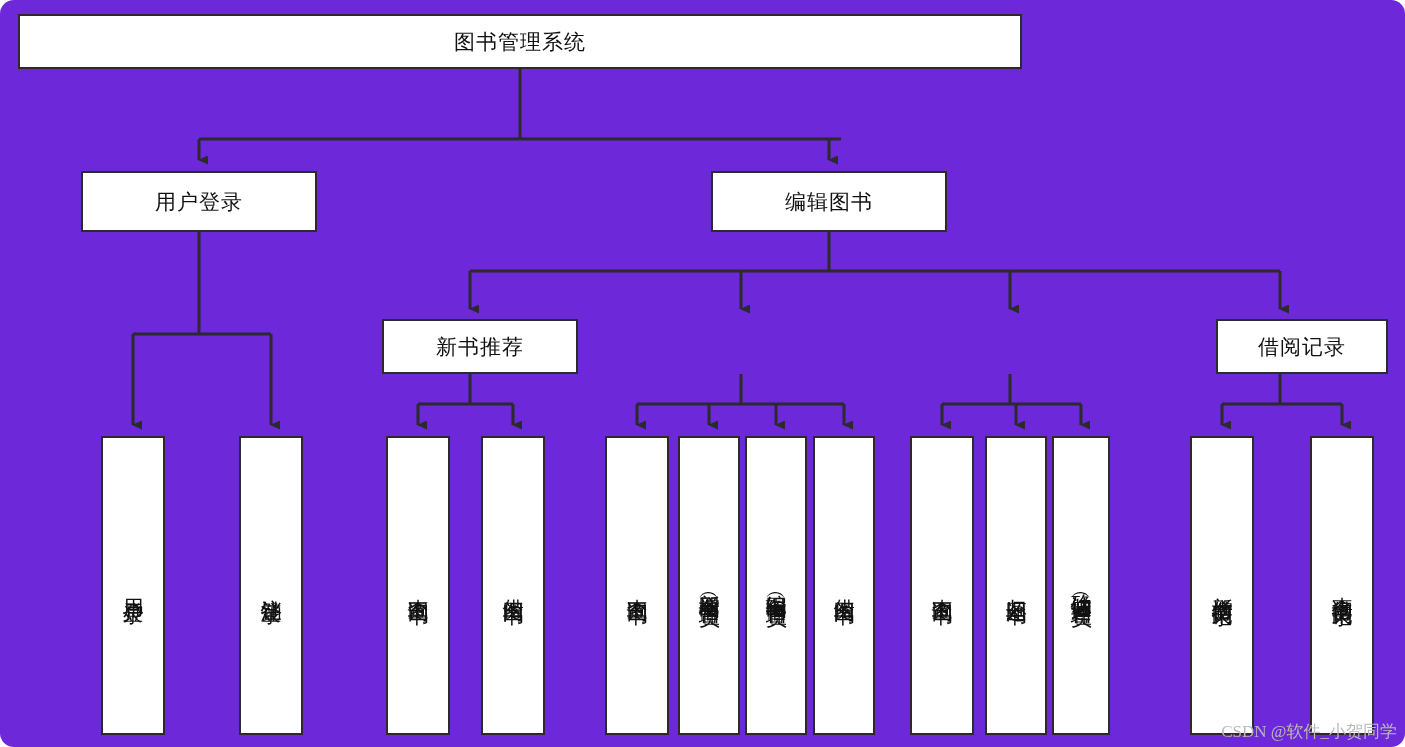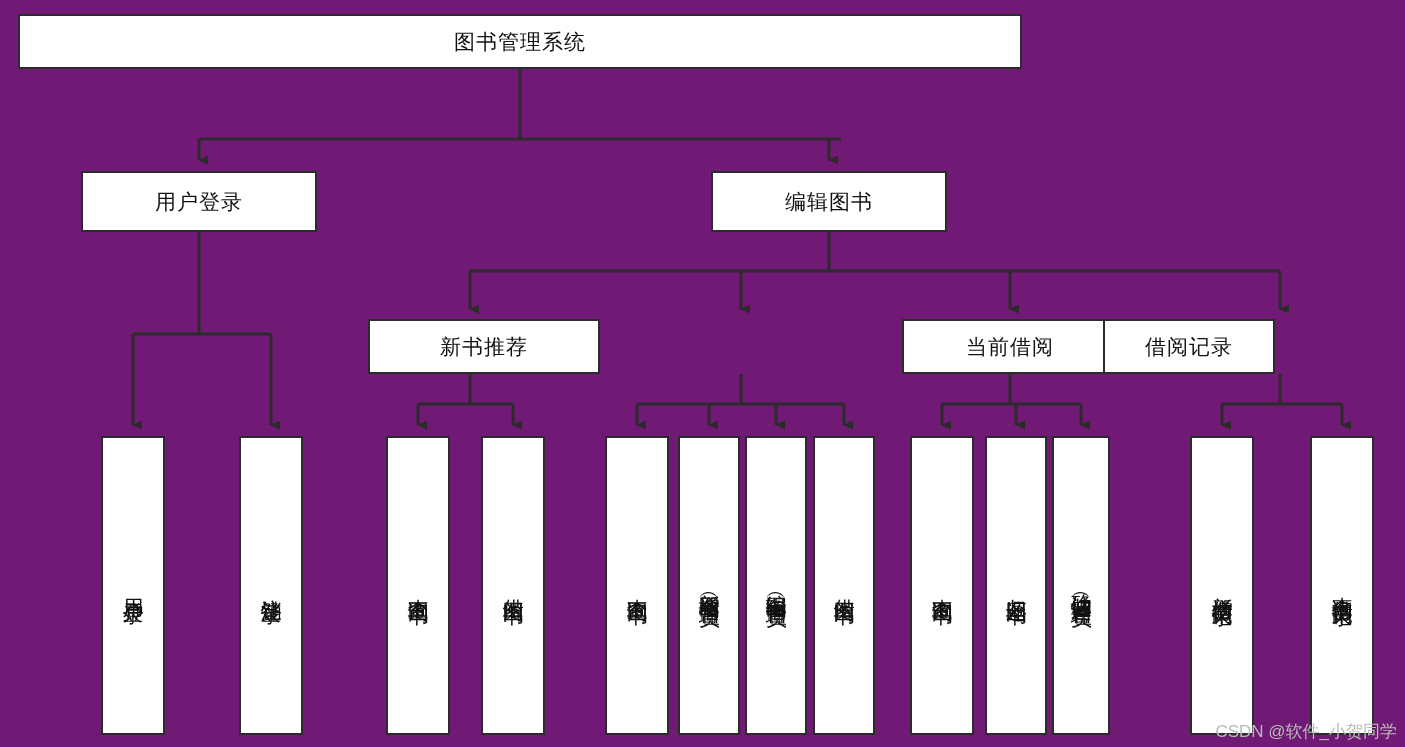--- a/index.html
+++ b/index.html
@@ -7,22 +7,23 @@
     padding: 0;
     background: #ffffff;
   }
   body {
     font-family: "Liberation Sans", "DejaVu Sans", sans-serif;
   }
   #diagram-root {
     position: relative;
     width: 1405px;
     height: 747px;
-    background: #701a75;
+    background: #6d28d9;
     overflow: hidden;
+    border-radius: 14px;
   }
   #connectors {
     position: absolute;
     left: 0;
     top: 0;
     width: 1405px;
     height: 747px;
     pointer-events: none;
   }
   .node {
@@ -57,20 +58,21 @@
     white-space: nowrap;
   }
   #watermark {
     position: absolute;
     right: 8px;
     bottom: 4px;
     font-size: 17px;
     color: #b9b9b9;
     z-index: 5;
     white-space: nowrap;
+    font-family: Liberation Serif, serif;
   }
 </style>
 </head>
 <body>
 
 <div id="diagram-root">
 
   <svg id="connectors" viewBox="0 0 1405 747" xmlns="http://www.w3.org/2000/svg">
     <defs>
       <marker id="arrow" markerWidth="9" markerHeight="10" refX="4.5" refY="9" orient="auto" markerUnits="userSpaceOnUse">
@@ -125,27 +127,24 @@
     <span>图书管理系统</span>
   </div>
 
   <div class="node node-h" id="node-l2-0" style="left: 81px; top: 171px; width: 236px; height: 61px;">
     <span>用户登录</span>
   </div>
   <div class="node node-h" id="node-l2-1" style="left: 711px; top: 171px; width: 236px; height: 61px;">
     <span>编辑图书</span>
   </div>
 
-  <div class="node node-h" id="node-l3-0" style="left: 368px; top: 319px; width: 232px; height: 55px;">
+  <div class="node node-h" id="node-l3-0" style="left: 382px; top: 319px; width: 196px; height: 55px;">
     <span>新书推荐</span>
   </div>
-  <div class="node node-h" id="node-l3-2" style="left: 902px; top: 319px; width: 216px; height: 55px;">
-    <span>当前借阅</span>
-  </div>
-  <div class="node node-h" id="node-l3-3" style="left: 1103px; top: 319px; width: 172px; height: 55px;">
+  <div class="node node-h" id="node-l3-3" style="left: 1216px; top: 319px; width: 172px; height: 55px;">
     <span>借阅记录</span>
   </div>
 
   <div class="node node-v" id="node-leaf-0" style="left: 101px; top: 436px; width: 64px; height: 299px;">
     <span class="vtext">用户登录</span>
   </div>
   <div class="node node-v" id="node-leaf-1" style="left: 239px; top: 436px; width: 64px; height: 299px;">
     <span class="vtext">注销登录</span>
   </div>
   <div class="node node-v" id="node-leaf-2" style="left: 386px; top: 436px; width: 64px; height: 299px;">

